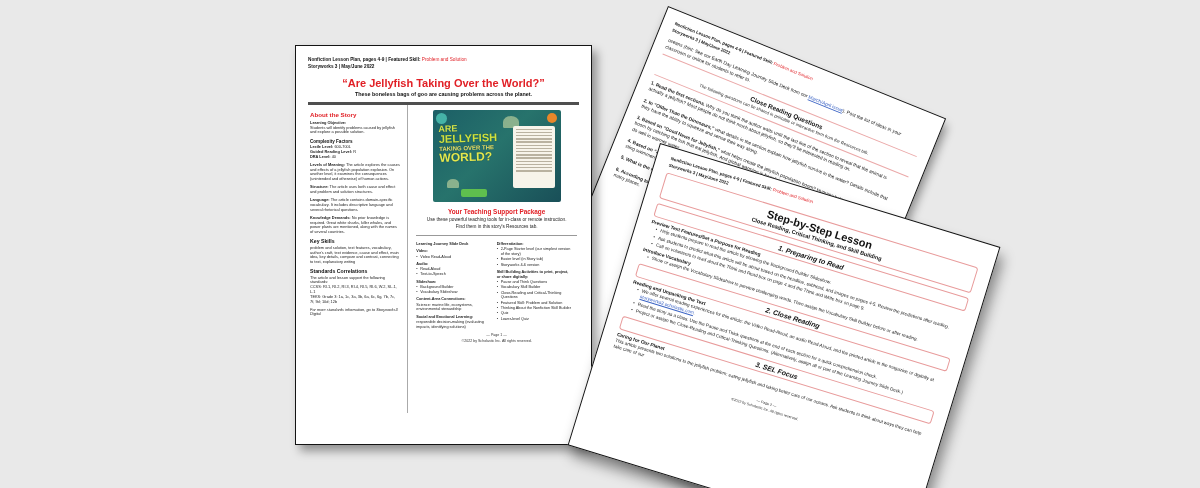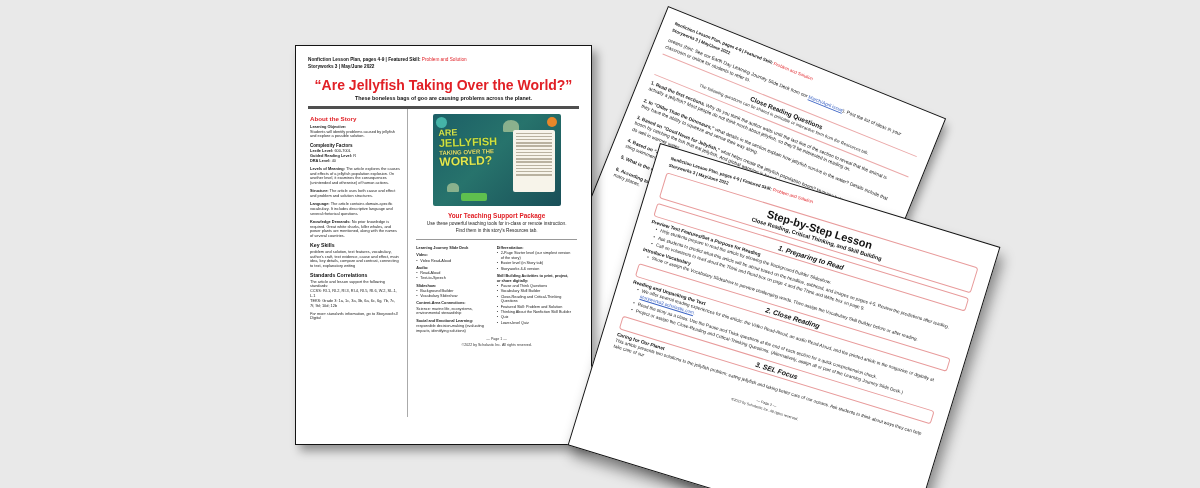--- a/index.html
+++ b/index.html
@@ -8,21 +8,21 @@
   .stage { position:absolute; inset:0; }
 
   .page { position:absolute; background:#fff; border:1.6px solid #141414; }
 
   
   .page1 { left:295px; top:45px; width:297px; height:400px; z-index:2;
            box-shadow:5px 6px 9px rgba(0,0,0,.38); padding:10px 12px 6px 12px; }
   .p1-head { font-size:4.7px; line-height:1.5; color:#111; }
   .p1-head b { font-weight:bold; }
   .accent { color:#e12026; }
-  .p1-title { text-align:center; color:#e12026; font-weight:bold; font-size:14px; margin-top:7px; }
+  .p1-title { text-align:center; color:#e12026; font-weight:bold; font-size:11px; margin-top:7px; }
   .p1-sub { text-align:center; font-weight:bold; font-size:5.4px; margin-top:2px; color:#111; }
   .p1-bar { height:2.6px; background:#4f4f4f; margin:5px 0 0 0; }
   .p1-cols { display:flex; width:100%; height:308px; }
   .colL { width:37%; border-right:.6px solid #aaa; padding:6px 7px 0 2px; font-size:3.9px; line-height:1.22; color:#222; }
   .colR { width:63%; padding:5px 2px 0 8px; }
   .redhead { color:#e12026; font-weight:bold; font-size:6.2px; margin-bottom:2.5px; }
   .colL p { margin-bottom:3.4px; }
   .colL .subhead { font-weight:bold; font-size:4.6px; margin:3.5px 0 1px 0; color:#111; }
   .lbl { font-weight:bold; }
   .ital { font-style:italic; }

